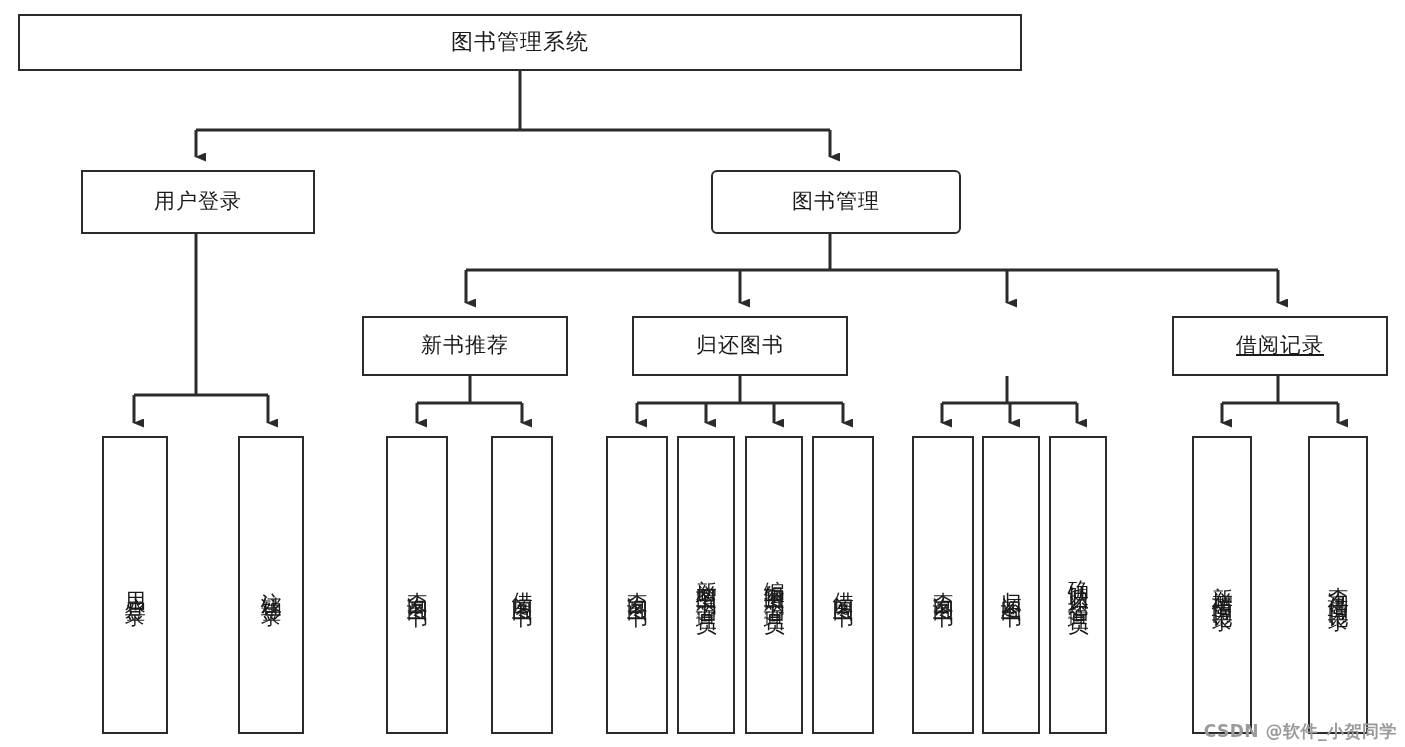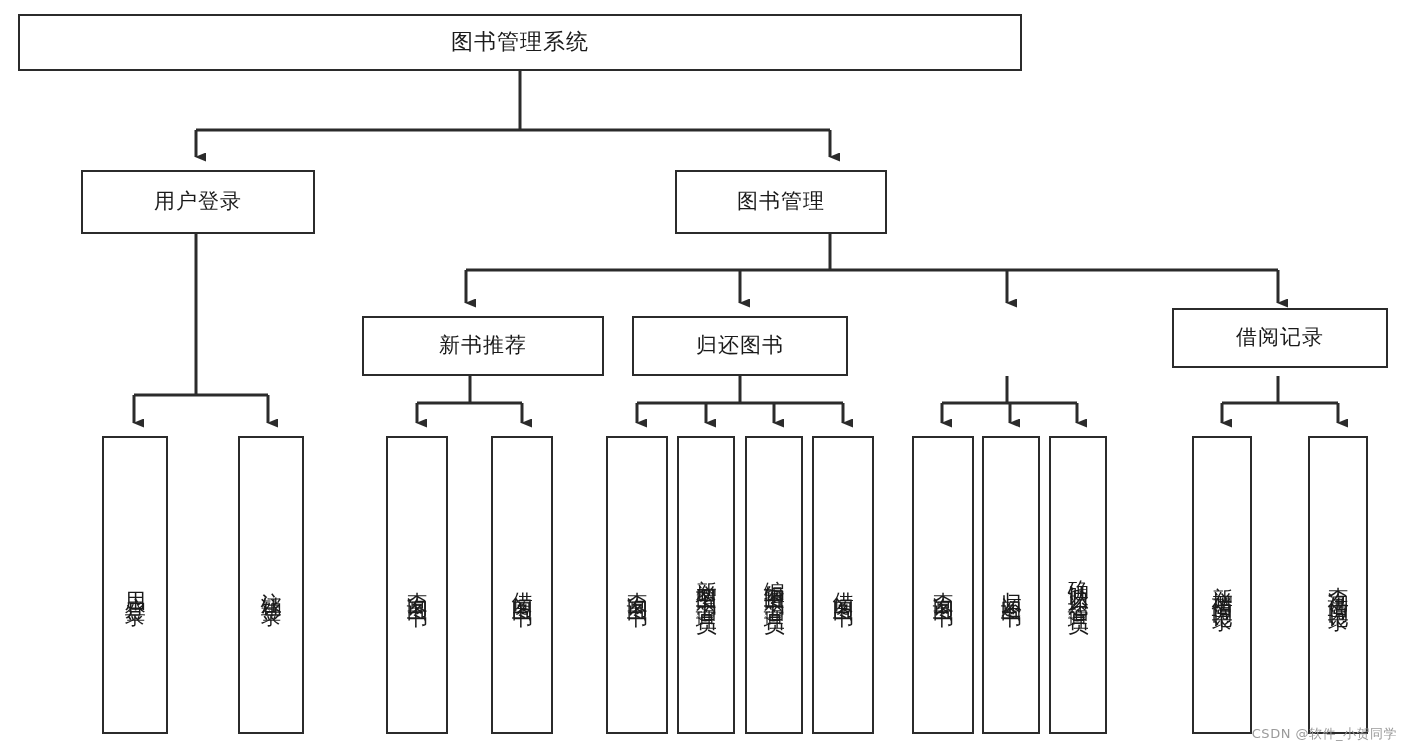--- a/index.html
+++ b/index.html
@@ -54,25 +54,26 @@
     display: block;
     text-align: center;
   }
   #root-node {
     font-size: 22px;
   }
   #watermark {
     position: absolute;
     right: 8px;
     bottom: 4px;
-    font-size: 13px;
+    font-size: 17px;
     color: #9a9a9a;
     letter-spacing: 0.5px;
     white-space: nowrap;
     font-family: "DejaVu Sans", "Liberation Sans", sans-serif;
+    font-weight: bold;
   }
 </style>
 </head>
 <body>
 
 <div id="canvas">
 
   <svg id="wires" viewBox="0 0 1405 747">
     <defs>
       <marker id="arrowhead" markerWidth="9" markerHeight="11" refX="4.5" refY="10" orient="auto" markerUnits="userSpaceOnUse">
@@ -120,28 +121,28 @@
       <line x1="1222" y1="403" x2="1338" y2="403"></line>
       <line x1="1222" y1="403" x2="1222" y2="423" marker-end="url(#arrowhead)"></line>
       <line x1="1338" y1="403" x2="1338" y2="423" marker-end="url(#arrowhead)"></line>
     </g>
   </svg>
 
   <div class="node horiz" id="root-node" style="left:18px; top:14px; width:1004px; height:57px;">图书管理系统</div>
 
   <div class="node horiz" style="left:81px; top:170px; width:234px; height:64px;">用户登录</div>
 
-  <div class="node horiz" style="left:675px; top:170px; width:212px; height:64px;">图书管理</div>
+  <div class="node horiz" style="left:711px; top:170px; width:250px; height:64px;border-radius:6px;">图书管理</div>
 
-  <div class="node horiz" style="left:362px; top:316px; width:242px; height:60px;">新书推荐</div>
+  <div class="node horiz" style="left:362px; top:316px; width:206px; height:60px;">新书推荐</div>
 
   <div class="node horiz" style="left:632px; top:316px; width:216px; height:60px;">归还图书</div>
 
 
-  <div class="node horiz" style="left:1172px; top:308px; width:216px; height:60px;">借阅记录</div>
+  <div class="node horiz" style="left:1172px; top:316px; width:216px; height:60px;text-decoration:underline;">借阅记录</div>
 
   <div class="node vert" style="left:102px; top:436px; width:66px; height:298px;">
     <span class="vlabel">用户登录</span>
   </div>
 
   <div class="node vert" style="left:238px; top:436px; width:66px; height:298px;">
     <span class="vlabel">注销登录</span>
   </div>
 
   <div class="node vert" style="left:386px; top:436px; width:62px; height:298px;">

